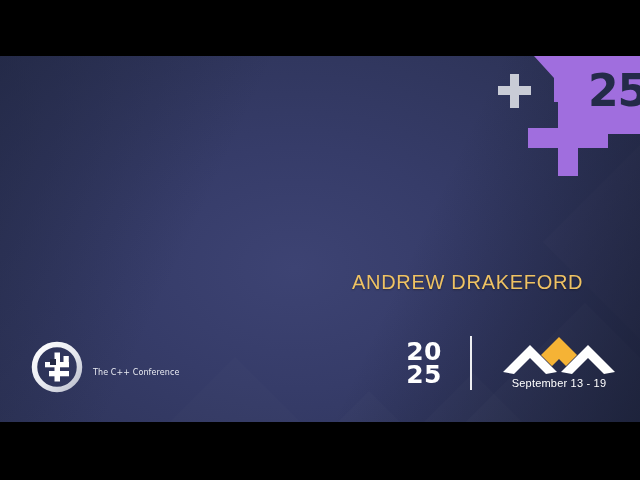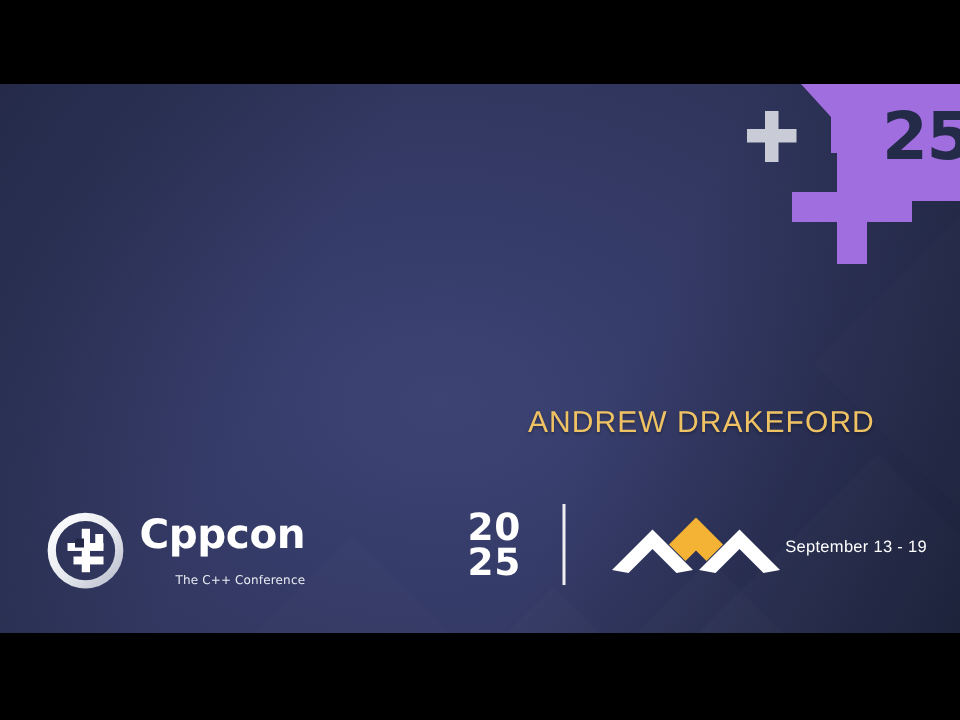--- a/index.html
+++ b/index.html
@@ -188,21 +188,21 @@
     letter-spacing: 0.5px;
   }
   .year-rule {
     width: 2px;
     height: 54px;
     background: #ffffff;
     opacity: 0.92;
   }
   .mtn-block {
     display: flex;
-    flex-direction: row;
+    flex-direction: column;
     align-items: center;
   }
   .mtn-art { width: 118px; height: 37px; }
   .mtn-art svg { display: block; }
   .date-text {
     margin-top: 3px;
     font-size: 11px;
     color: #ffffff;
     letter-spacing: 0.2px;
     white-space: nowrap;
@@ -264,21 +264,20 @@
 
             <rect x="24.5" y="12.5" width="5.5" height="29"></rect>
             <rect x="15" y="22" width="24" height="5.3"></rect>
             <rect x="19" y="31" width="20" height="5.3"></rect>
             <rect x="33.5" y="16" width="5.3" height="9"></rect>
           </g>
           <rect x="20" y="19" width="6" height="6" fill="#232945"></rect>
         </svg>
       </div>
       <div class="logo-words">
-        <span class="logo-name">Cppcon</span>
         <span class="logo-tag">The C++ Conference</span>
       </div>
     </div>
 
     <div id="date-lockup">
       <div class="year-stack">
         <span>20</span>
         <span>25</span>
       </div>
       <div class="year-rule"></div>

